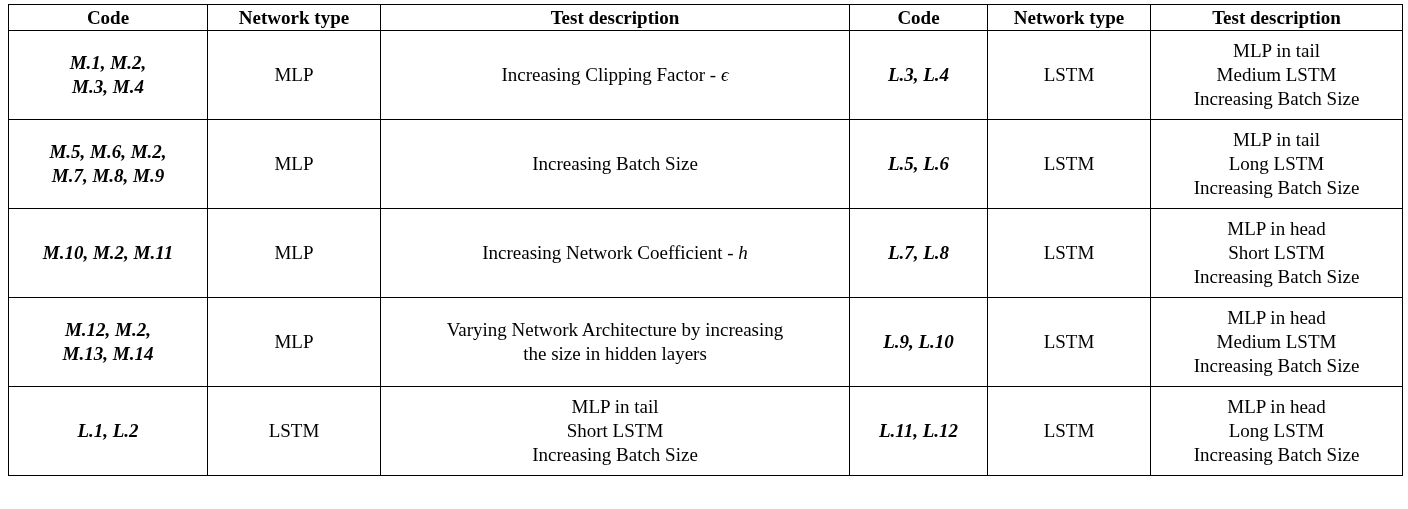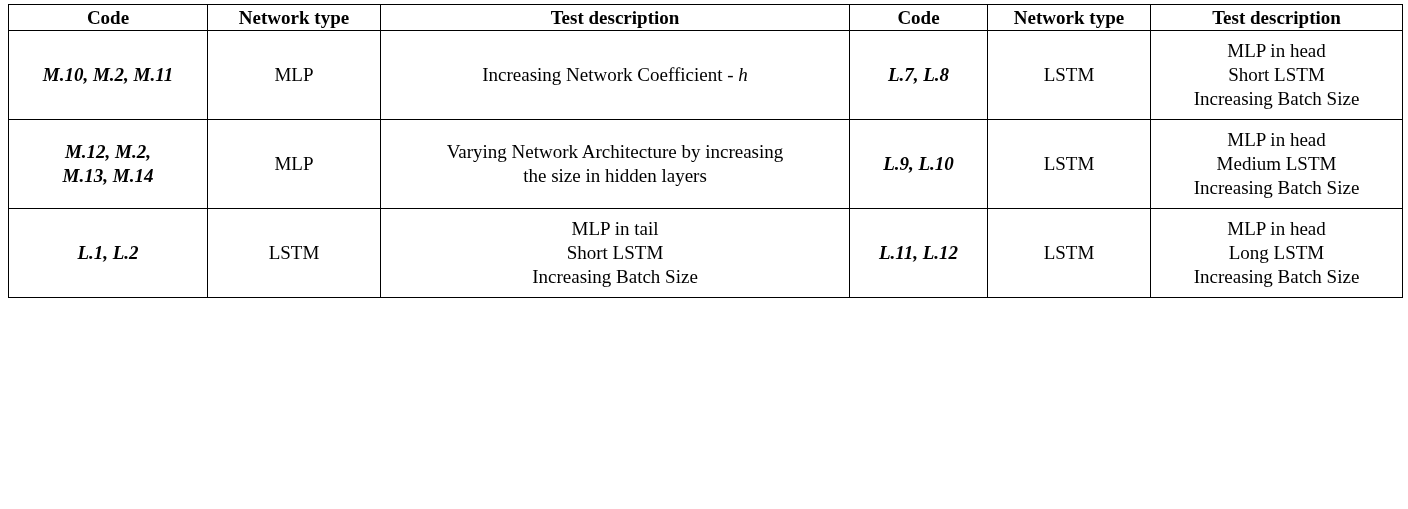--- a/index.html
+++ b/index.html
@@ -61,20 +61,42 @@
       <th>Code</th>
       <th>Network type</th>
       <th>Test description</th>
       <th>Code</th>
       <th>Network type</th>
       <th>Test description</th>
     </tr>
   </thead>
   <tbody>
     <tr class="body-row">
+      <td class="code">M.1, M.2,
+M.3, M.4</td>
+      <td class="net">MLP</td>
+      <td class="desc"><span>Increasing Clipping Factor - </span><span class="math">ϵ</span></td>
+      <td class="code">L.3, L.4</td>
+      <td class="net">LSTM</td>
+      <td class="desc"><span>MLP in tail
+Medium LSTM
+Increasing Batch Size</span><span class="math"></span></td>
+    </tr>
+    <tr class="body-row">
+      <td class="code">M.5, M.6, M.2,
+M.7, M.8, M.9</td>
+      <td class="net">MLP</td>
+      <td class="desc"><span>Increasing Batch Size</span><span class="math"></span></td>
+      <td class="code">L.5, L.6</td>
+      <td class="net">LSTM</td>
+      <td class="desc"><span>MLP in tail
+Long LSTM
+Increasing Batch Size</span><span class="math"></span></td>
+    </tr>
+    <tr class="body-row">
       <td class="code">M.10, M.2, M.11</td>
       <td class="net">MLP</td>
       <td class="desc"><span>Increasing Network Coefficient - </span><span class="math">h</span></td>
       <td class="code">L.7, L.8</td>
       <td class="net">LSTM</td>
       <td class="desc"><span>MLP in head
 Short LSTM
 Increasing Batch Size</span><span class="math"></span></td>
     </tr>
     <tr class="body-row">

